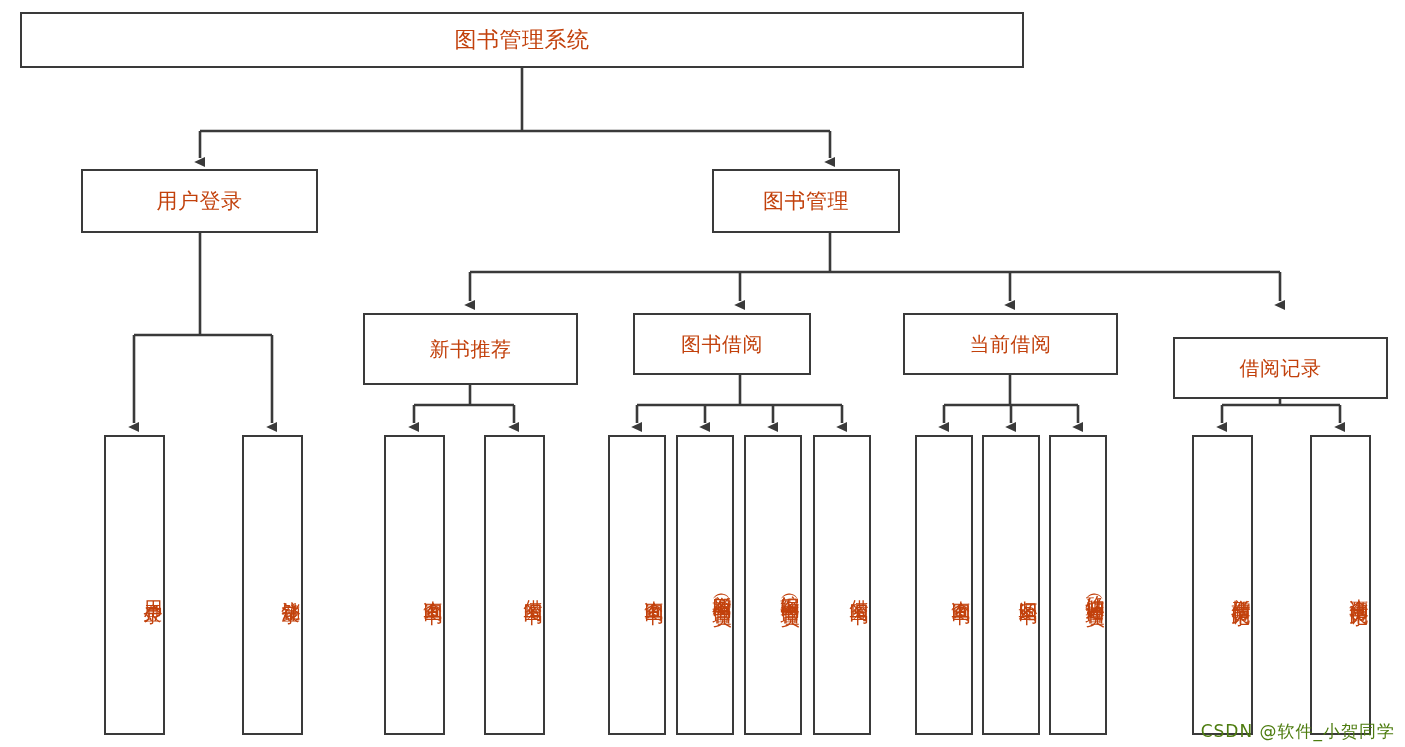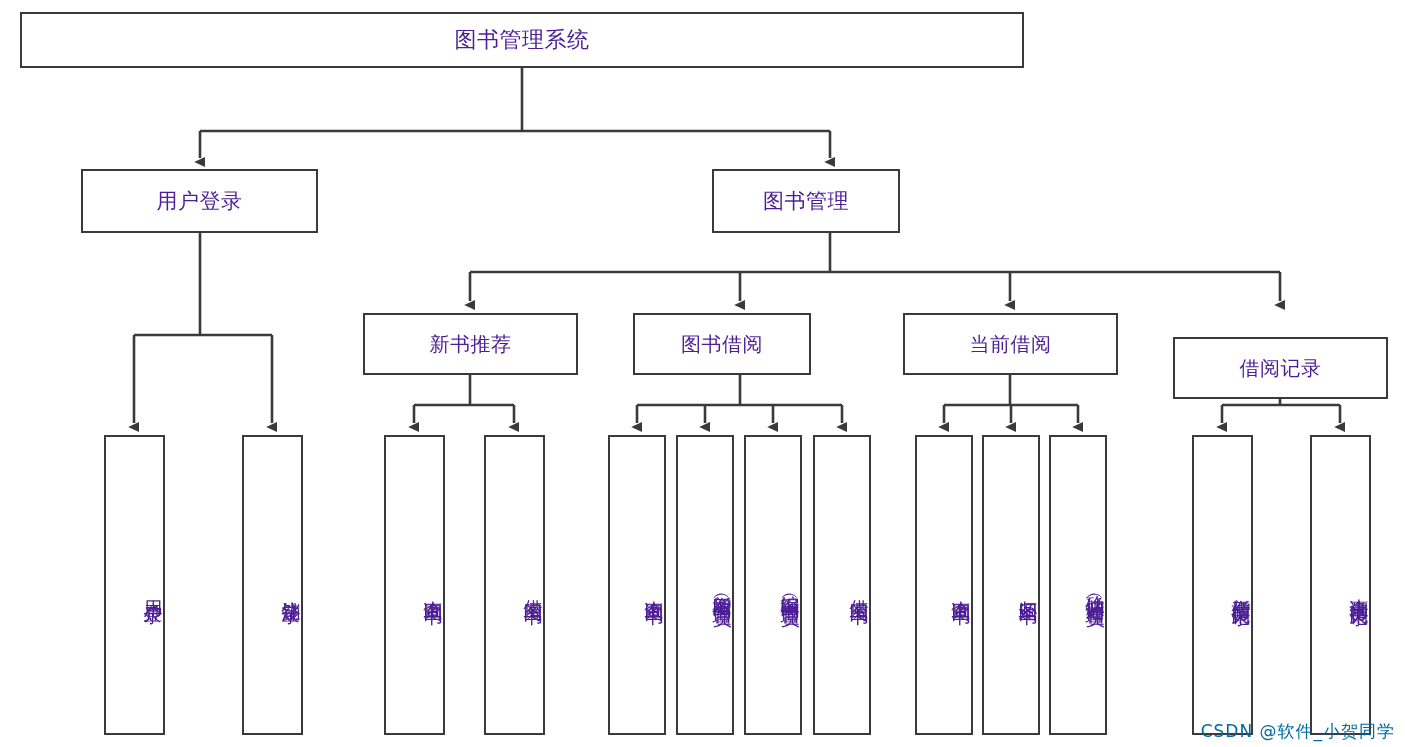--- a/index.html
+++ b/index.html
@@ -15,21 +15,21 @@
     position:absolute;left:0;top:0;width:1405px;height:747px;
   }
   .node{
     position:absolute;
     box-sizing:border-box;
     background:#ffffff;
     border:2.5px solid #3a3a3a;
     display:flex;
     align-items:center;
     justify-content:center;
-    color:#4c1d95;
+    color:#c2410c;
     font-size:21px;
     line-height:1.15;
     letter-spacing:.5px;
     white-space:nowrap;
     font-family:Liberation Serif, serif;
   }
   .node.root{font-size:22px;}
   .node.level1{font-size:21px;}
   .node.level2{font-size:20px;}
   .node.leaf{
@@ -45,21 +45,21 @@
   .node.leaf span{
     writing-mode:vertical-rl;
     text-orientation:upright;
     display:block;
   }
   .watermark{
     position:absolute;
     right:10px;
     bottom:4px;
     font-size:17px;
-    color:#0369a1;
+    color:#4d7c0f;
     letter-spacing:1px;
     white-space:nowrap;
     font-family:"DejaVu Sans","Liberation Sans",sans-serif;
   }
   svg.links{position:absolute;left:0;top:0;width:1405px;height:747px;pointer-events:none;}
 </style>
 </head>
 <body>
 
 <div id="diagram">
@@ -118,21 +118,21 @@
     <span>图书管理系统</span>
   </div>
 
   <div class="node level1" style="left:81px;top:169px;width:237px;height:64px;">
     <span>用户登录</span>
   </div>
   <div class="node level1" style="left:712px;top:169px;width:188px;height:64px;">
     <span>图书管理</span>
   </div>
 
-  <div class="node level2" style="left:363px;top:313px;width:215px;height:62px;">
+  <div class="node level2" style="left:363px;top:313px;width:215px;height:72px;">
     <span>新书推荐</span>
   </div>
   <div class="node level2" style="left:633px;top:313px;width:178px;height:62px;">
     <span>图书借阅</span>
   </div>
   <div class="node level2" style="left:903px;top:313px;width:215px;height:62px;align-items:center;">
     <span>当前借阅</span>
   </div>
   <div class="node level2" style="left:1173px;top:313px;width:215px;height:62px;margin-top:24px;">
     <span>借阅记录</span>

